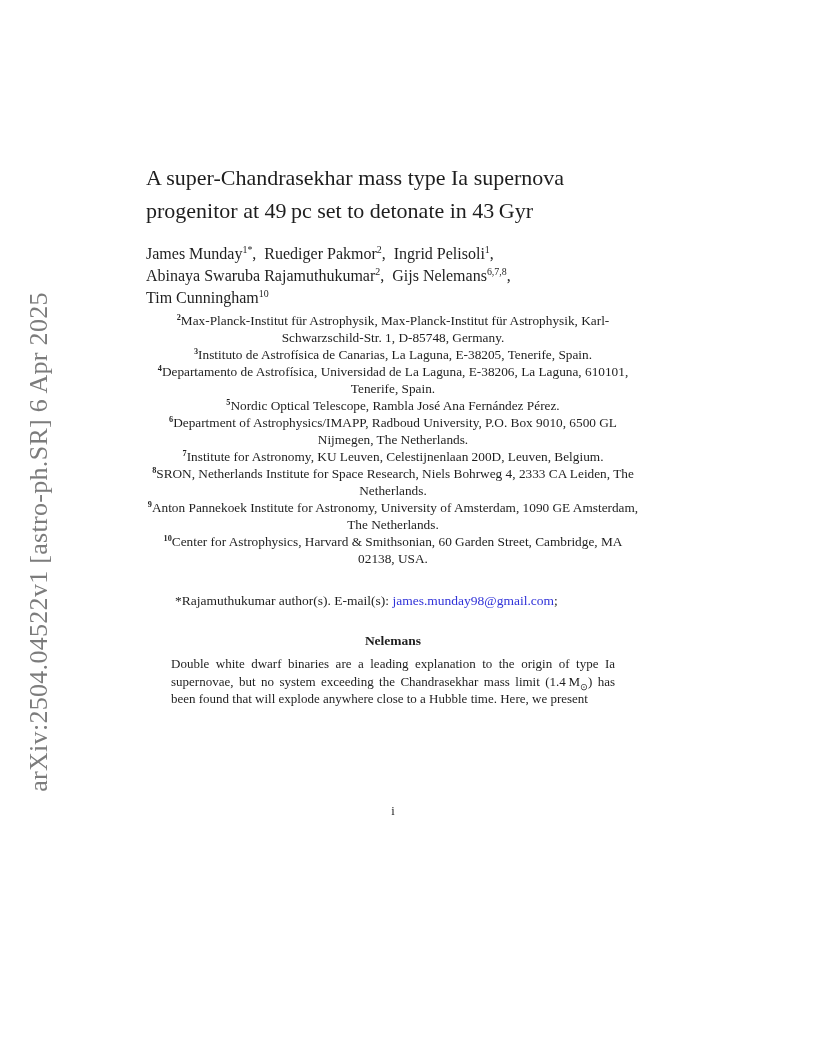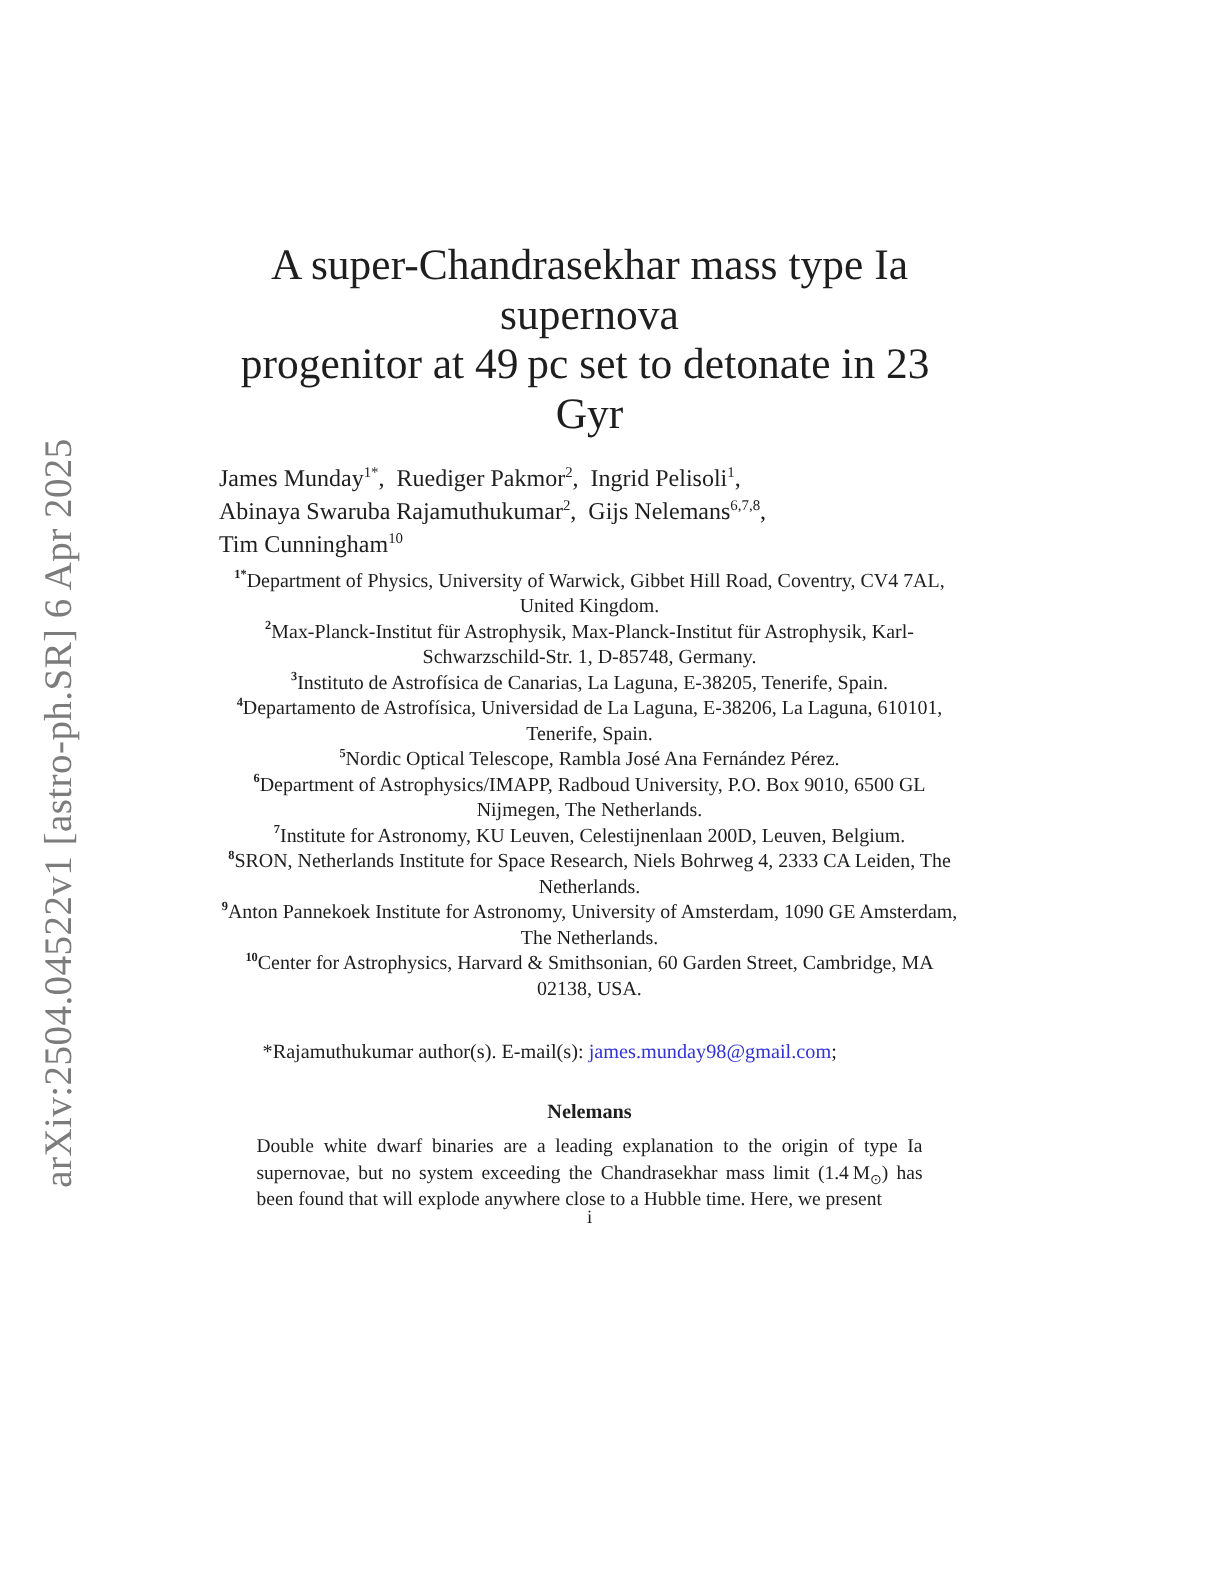--- a/index.html
+++ b/index.html
@@ -23,23 +23,22 @@
     color: var(--watermark-color, #7c7c7c);
   }
   .content {
     position: absolute;
     left: 146px;
     top: 161px;
     width: 494px;
   }
   .title {
     margin: 0;
-    font-size: 29px;
+    font-size: 22px;
     font-weight: 400;
-    text-align: center;
     line-height: 33px;
   }
   .authors {
     margin-top: 16px;
     text-align: left;
     font-size: 16px;
     line-height: 22px;
   }
   .authors sup, .aff-line sup, .author sup {
     font-size: 0.62em;
@@ -99,31 +98,30 @@
 <body>
 
 <div class="page" style="--text-color: #1e1e1e; --link-color: #3032d8; --watermark-color: #7c7c7c;">
 
   <div class="arxiv-sidebar">arXiv:2504.04522v1 [astro-ph.SR] 6 Apr 2025</div>
 
   <div class="content">
 
     <h1 class="title">
       <span>A super-Chandrasekhar mass type Ia supernova</span><br>
-      <span>progenitor at 49 pc set to detonate in 23 Gyr</span>
+      <span>progenitor at 49 pc set to detonate in 43 Gyr</span>
     </h1>
 
     <div class="authors" id="authors">
         <div><span class="author">James Munday<sup>1*</sup></span>, <span class="author">Ruediger Pakmor<sup>2</sup></span>, <span class="author">Ingrid Pelisoli<sup>1</sup></span>,</div>
         <div><span class="author">Abinaya Swaruba Rajamuthukumar<sup>2</sup></span>, <span class="author">Gijs Nelemans<sup>6,7,8</sup></span>,</div>
         <div><span class="author">Tim Cunningham<sup>10</sup></span></div>
       </div>
 
     <div class="affiliations" id="affiliations">
-        <div class="aff-line"><sup>1*</sup>Department of Physics, University of Warwick, Gibbet Hill Road, Coventry, CV4 7AL, United Kingdom.</div>
         <div class="aff-line"><sup>2</sup>Max-Planck-Institut für Astrophysik, Max-Planck-Institut für Astrophysik, Karl-Schwarzschild-Str. 1, D-85748, Germany.</div>
         <div class="aff-line"><sup>3</sup>Instituto de Astrofísica de Canarias, La Laguna, E-38205, Tenerife, Spain.</div>
         <div class="aff-line"><sup>4</sup>Departamento de Astrofísica, Universidad de La Laguna, E-38206, La Laguna, 610101, Tenerife, Spain.</div>
         <div class="aff-line"><sup>5</sup>Nordic Optical Telescope, Rambla José Ana Fernández Pérez.</div>
         <div class="aff-line"><sup>6</sup>Department of Astrophysics/IMAPP, Radboud University, P.O. Box 9010, 6500 GL Nijmegen, The Netherlands.</div>
         <div class="aff-line"><sup>7</sup>Institute for Astronomy, KU Leuven, Celestijnenlaan 200D, Leuven, Belgium.</div>
         <div class="aff-line"><sup>8</sup>SRON, Netherlands Institute for Space Research, Niels Bohrweg 4, 2333 CA Leiden, The Netherlands.</div>
         <div class="aff-line"><sup>9</sup>Anton Pannekoek Institute for Astronomy, University of Amsterdam, 1090 GE Amsterdam, The Netherlands.</div>
         <div class="aff-line"><sup>10</sup>Center for Astrophysics, Harvard &amp; Smithsonian, 60 Garden Street, Cambridge, MA 02138, USA.</div>
       </div>

